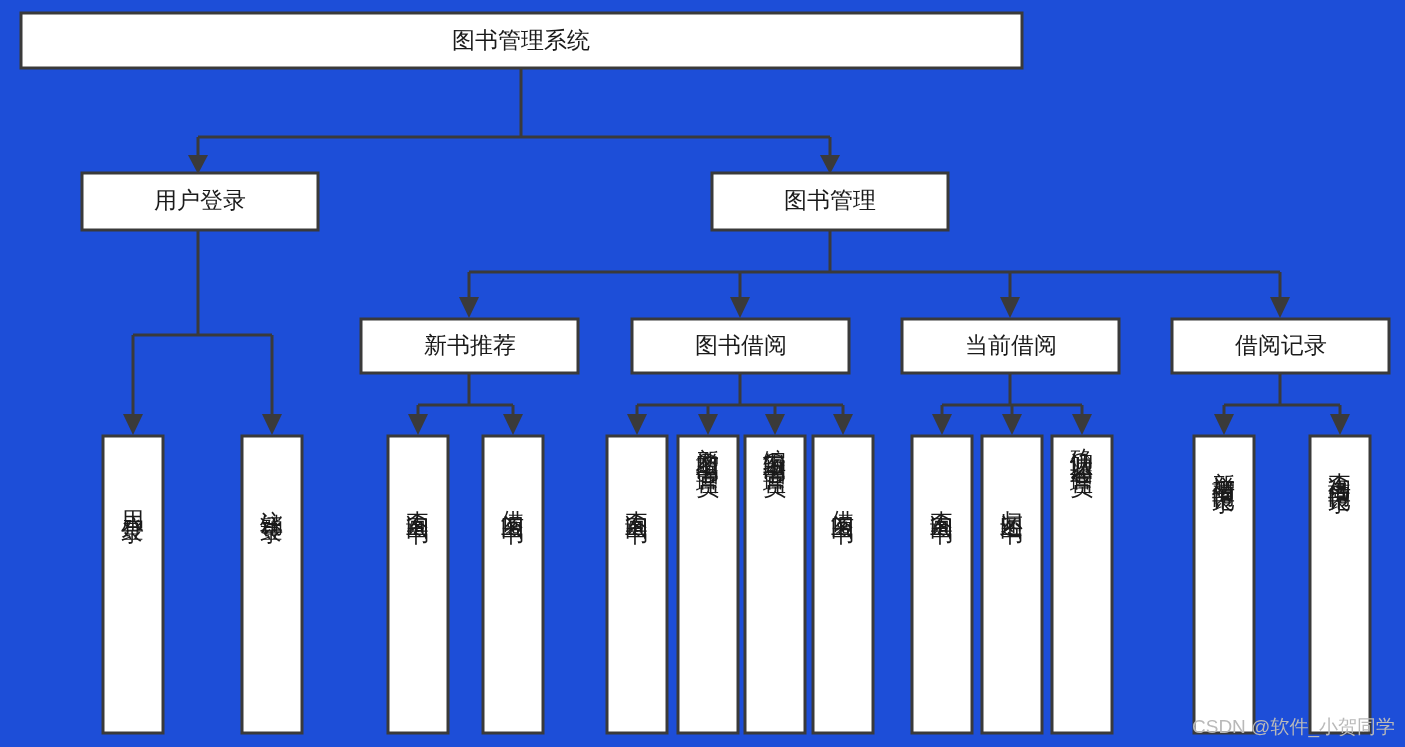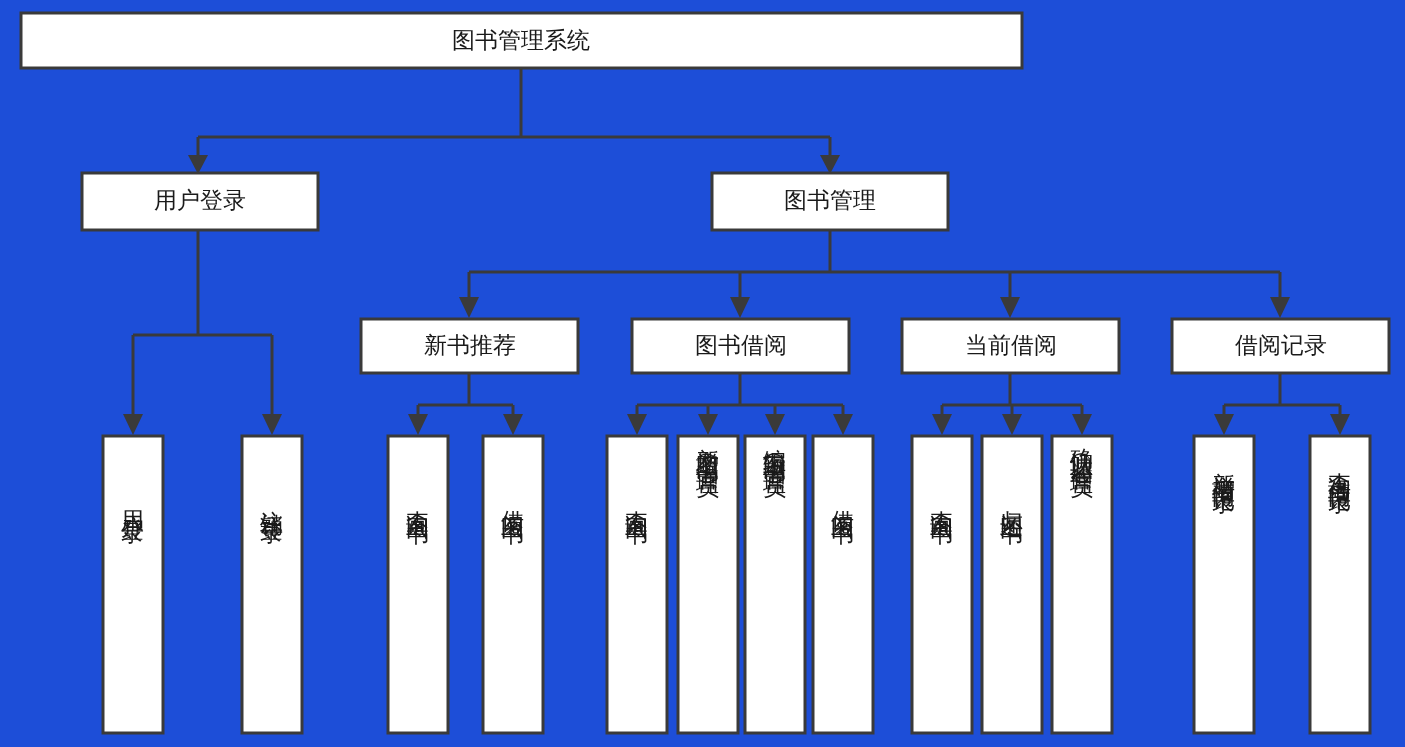--- a/index.html
+++ b/index.html
@@ -220,14 +220,15 @@
       <rect class="node-box" x="1194" y="436" width="60" height="297"></rect>
       <text class="node-label label-v" x="1224" y="466">新增借阅记录</text>
     </g>
     <g>
       <rect class="node-box" x="1310" y="436" width="60" height="297"></rect>
       <text class="node-label label-v" x="1340" y="466">查询借阅记录</text>
     </g>
 
   </svg>
 
+  <div class="watermark">CSDN @软件_小贺同学</div>
 
 </div>
 
 </body></html>

